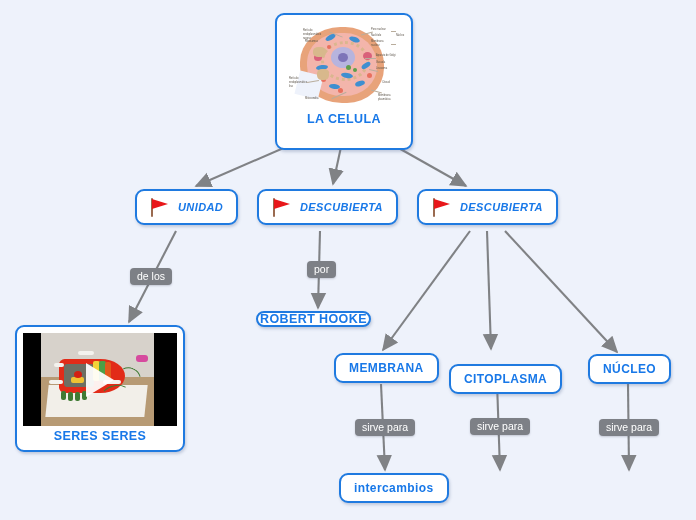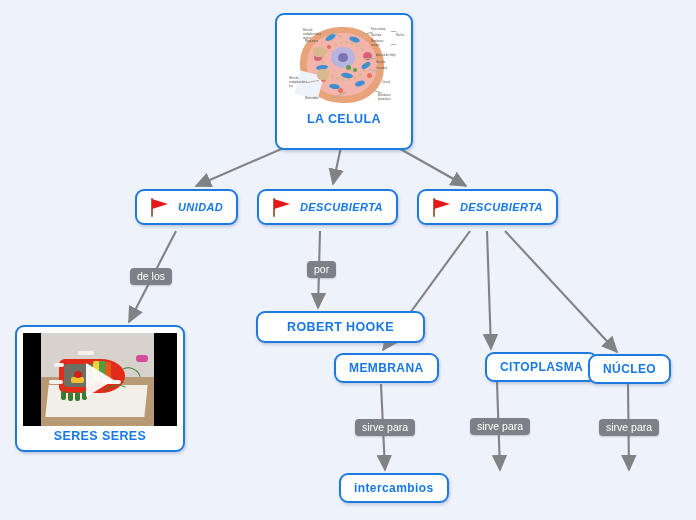--- a/index.html
+++ b/index.html
@@ -70,21 +70,21 @@
   .flag-icon .banner {
     position: absolute;
     left: 2px; top: 2px;
     width: 0; height: 0;
     border-top: 5px solid transparent;
     border-bottom: 5px solid transparent;
     border-left: 16px solid #e8171a;
   }
 
   
-  .plainnode { height: 32px; padding: 0 29px; }
+  .plainnode { height: 16px; padding: 0 2px; }
   .plainnode .node-label { font-size: 12.5px; }
 
   .smallnode { height: 30px; padding: 0 13px; }
   .smallnode .node-label { font-size: 12px; }
 
   .lownode { height: 30px; padding: 0 13px; }
   .lownode .node-label { font-size: 12px; text-transform: none; }
 
   
   .medianode {
@@ -390,21 +390,21 @@
   </div>
 
   <div class="node plainnode" style="left:256px; top:311px;">
     <span class="node-label">ROBERT HOOKE</span>
   </div>
 
   <div class="node smallnode" style="left:334px; top:353px;">
     <span class="node-label">MEMBRANA</span>
   </div>
 
-  <div class="node smallnode" style="left:449px; top:352px;margin-left:36px;">
+  <div class="node smallnode" style="left:449px; top:364px;">
     <span class="node-label">CITOPLASMA</span>
   </div>
 
   <div class="node smallnode" style="left:588px; top:354px;">
     <span class="node-label">NÚCLEO</span>
   </div>
 
   <div class="node lownode" style="left:339px; top:473px;">
     <span class="node-label">intercambios</span>
   </div>

